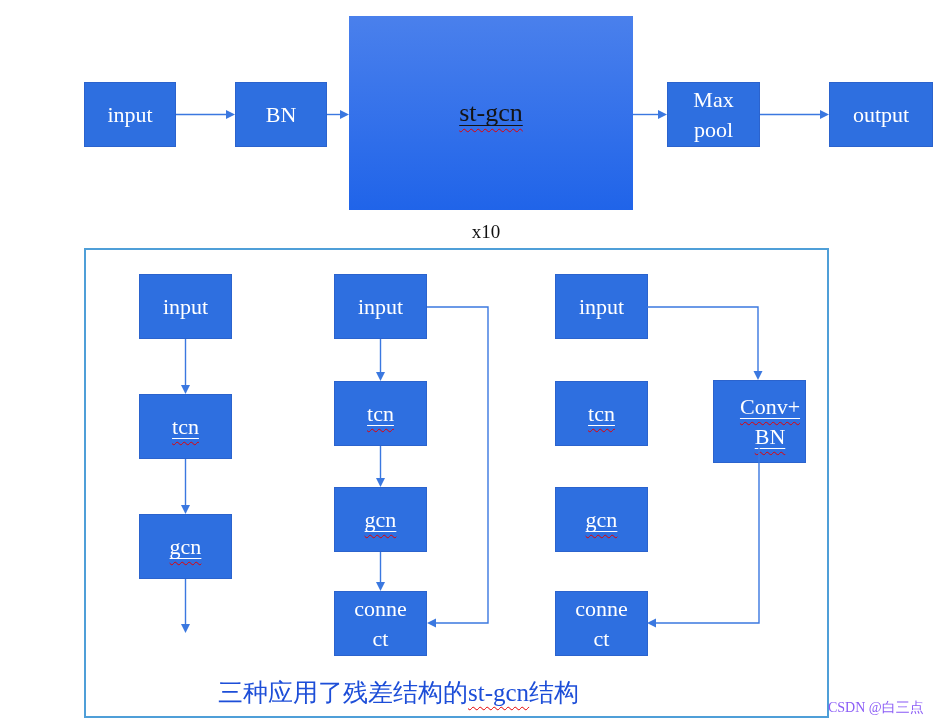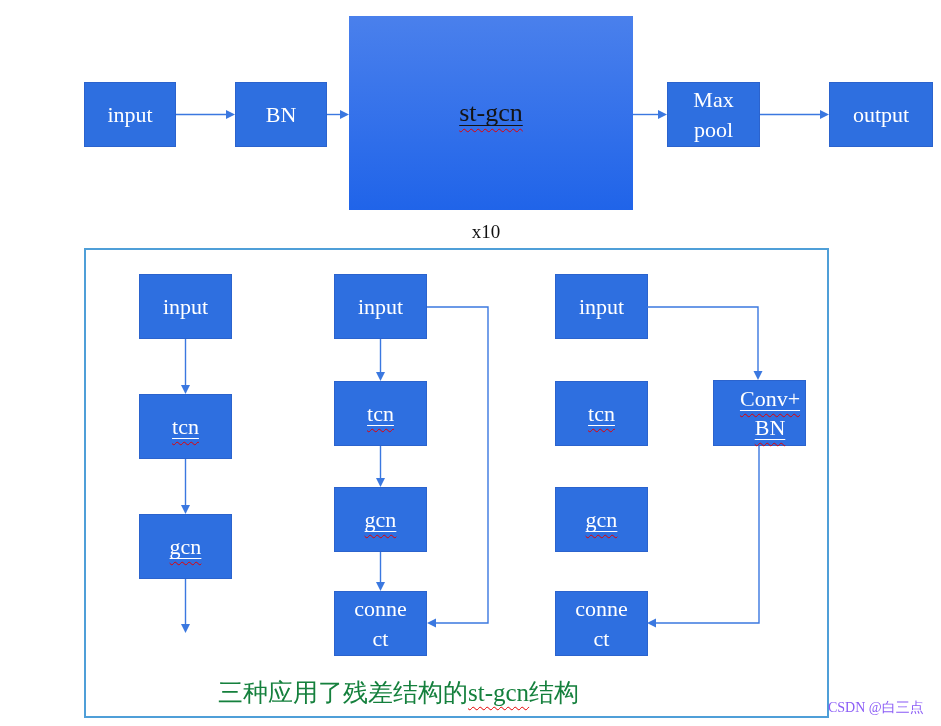--- a/index.html
+++ b/index.html
@@ -70,21 +70,21 @@
     height: 470px;
     box-sizing: border-box;
     border: 2px solid #4f9fd8;
     background: transparent;
   }
   .caption {
     position: absolute;
     left: 218px;
     top: 676px;
     font-size: 25px;
-    color: #15803d;
+    color: #1d4ed8;
     white-space: nowrap;
   }
   .watermark {
     position: absolute;
     left: 828px;
     top: 699px;
     font-size: 14px;
     color: #8b5cf6;
     white-space: nowrap;
     z-index: 6;
@@ -153,21 +153,21 @@
 
   <div class="box" style="left:555px; top:274px; width:93px; height:65px;">
     <span>input</span>
   </div>
   <div class="box" style="left:555px; top:381px; width:93px; height:65px;">
     <span class="underlined"><span class="squig">tcn</span></span>
   </div>
   <div class="box" style="left:555px; top:487px; width:93px; height:65px;">
     <span class="underlined"><span class="squig">gcn</span></span>
   </div>
-  <div class="box" style="left:713px; top:380px; width:93px; height:66px;padding-left:21px;">
+  <div class="box" style="left:713px; top:380px; width:93px; height:83px;padding-left:21px;">
     <span class="underlined"><span class="squig">Conv+
 BN</span></span>
   </div>
   <div class="box" style="left:555px; top:591px; width:93px; height:65px;">
     <span>conne
 ct</span>
   </div>
 
   <div class="caption">
     <span>三种应用了残差结构的</span><span class="squig-only">st-gcn</span><span>结构</span>

